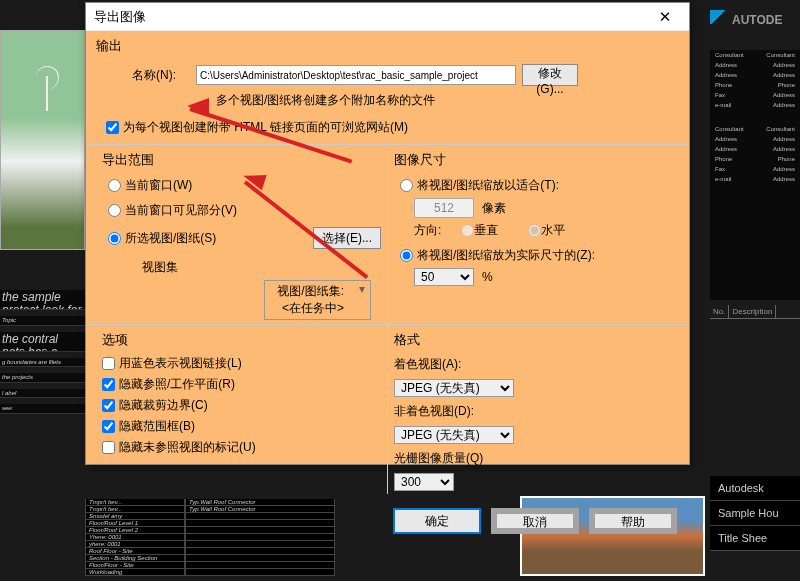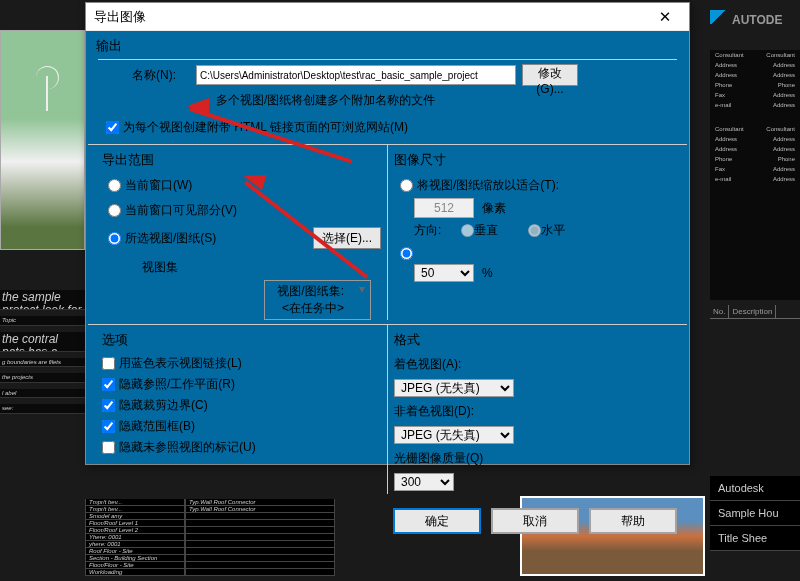--- a/index.html
+++ b/index.html
@@ -23,21 +23,21 @@
     .bg-left-text { position: absolute; left: 0; top: 290px; width: 85px; }
     .bg-left-text div { color: #ccc; font-size: 6px; padding: 1px 2px; background: #0a0a0a; border-bottom: 1px solid #333; font-style: italic; line-height: 1.1; overflow: hidden; white-space: nowrap; }
     .bg-left-text .gap { height: 6px; background: transparent; border: 0; }
     .bg-left-text .taller { height: 20px; white-space: normal; }
     .bg-list { position: absolute; left: 85px; bottom: 5px; width: 250px; }
     .bg-list div { display: flex; }
     .bg-list span { color: #ccc; font-size: 6px; padding: 0 3px; border: 1px solid #444; border-top: 0; background: #000; flex: 1; font-style: italic; overflow: hidden; white-space: nowrap; }
     .bg-list span:first-child { flex: 0 0 100px; }
     
     
-    .dialog { position: absolute; left: 85px; top: 2px; width: 605px; height: 463px; background: #0369a1; border: 1px solid #888; box-shadow: 2px 2px 8px rgba(0,0,0,0.4); }
+    .dialog { position: absolute; left: 85px; top: 2px; width: 605px; height: 463px; background: #fdba74; border: 1px solid #888; box-shadow: 2px 2px 8px rgba(0,0,0,0.4); }
     .titlebar { height: 28px; display: flex; align-items: center; justify-content: space-between; padding: 0 8px; background: #fff; border-bottom: 1px solid #eee; }
     .titlebar .title { font-size: 13px; }
     .titlebar .close { width: 32px; height: 22px; text-align: center; line-height: 22px; font-size: 15px; cursor: pointer; }
     
     .dialog-body { display: flex; flex-direction: column; height: calc(100% - 28px); }
     
     .section { padding: 0 10px; }
     .section-title { font-size: 13px; color: #000; padding: 6px 0 4px 0; }
     .divider { border: 0; border-top: 1px solid #ccc; margin: 0 2px; }
     
@@ -66,21 +66,21 @@
     .viewset .vlbl { padding-top: 6px; display: flex; align-items: center; }
     .calc-box { display: inline-block; border: 1px solid #999; padding: 2px 26px 2px 12px; margin-top: 4px; position: relative; }
     .calc-box::after { content: "▾"; position: absolute; right: 5px; top: 1px; color: #666; }
     
     .fmt-row { padding: 3px 0; }
     select { height: 18px; border: 1px solid #999; padding: 0 2px; font-size: 12px; }
     .sel-md { width: 120px; }
     .sel-sm { width: 60px; }
     
     .footer { margin-top: auto; padding: 10px 12px; display: flex; justify-content: flex-end; gap: 10px; }
-    .footer button { width: 88px; height: 26px; border: 2px solid #a3a3a3; background: #e8e8e8; cursor: pointer; }
+    .footer button { width: 88px; height: 26px; border: 6px solid #a3a3a3; background: #e8e8e8; cursor: pointer; }
     .footer button.primary { border: 2px solid #0078d7; }
     
     button.small { height: 22px; border: 1px solid #888; background: #e8e8e8; padding: 0 8px; cursor: pointer; }
     
     
     .arrow { position: absolute; pointer-events: none; }
     .arrow1 { left: 190px; top: 107px; width: 180px; height: 60px; }
     .arrow1 .line { position: absolute; left: 0; top: 0; width: 170px; height: 4px; background: #d62222; transform: rotate(18deg); transform-origin: left center; }
     .arrow1 .head { position: absolute; left: -11px; top: -9px; width: 0; height: 0; border: 8px solid transparent; border-right: 22px solid #d62222; }
     .arrow2 { left: 245px; top: 180px; width: 140px; height: 100px; }
@@ -285,20 +285,21 @@
         </div>
         <div class="inline-row">
           <span class="lbl2">方向:</span>
           <input type="radio" name="dir" disabled="" style="">
           <label style="margin-right:30px">垂直</label>
           <input type="radio" name="dir" disabled="" checked="" style="">
           <label>水平</label>
         </div>
         <div class="radio-row">
           <input type="radio" name="size" checked="" style="">
+          <label>将视图/图纸缩放为实际尺寸的(Z):</label>
         </div>
         <div class="radio-sub">
           <select class="sel-sm"><option>50</option></select>
           <span>%</span>
         </div>
       </div>
     </div>
 
     <hr class="divider">
 

